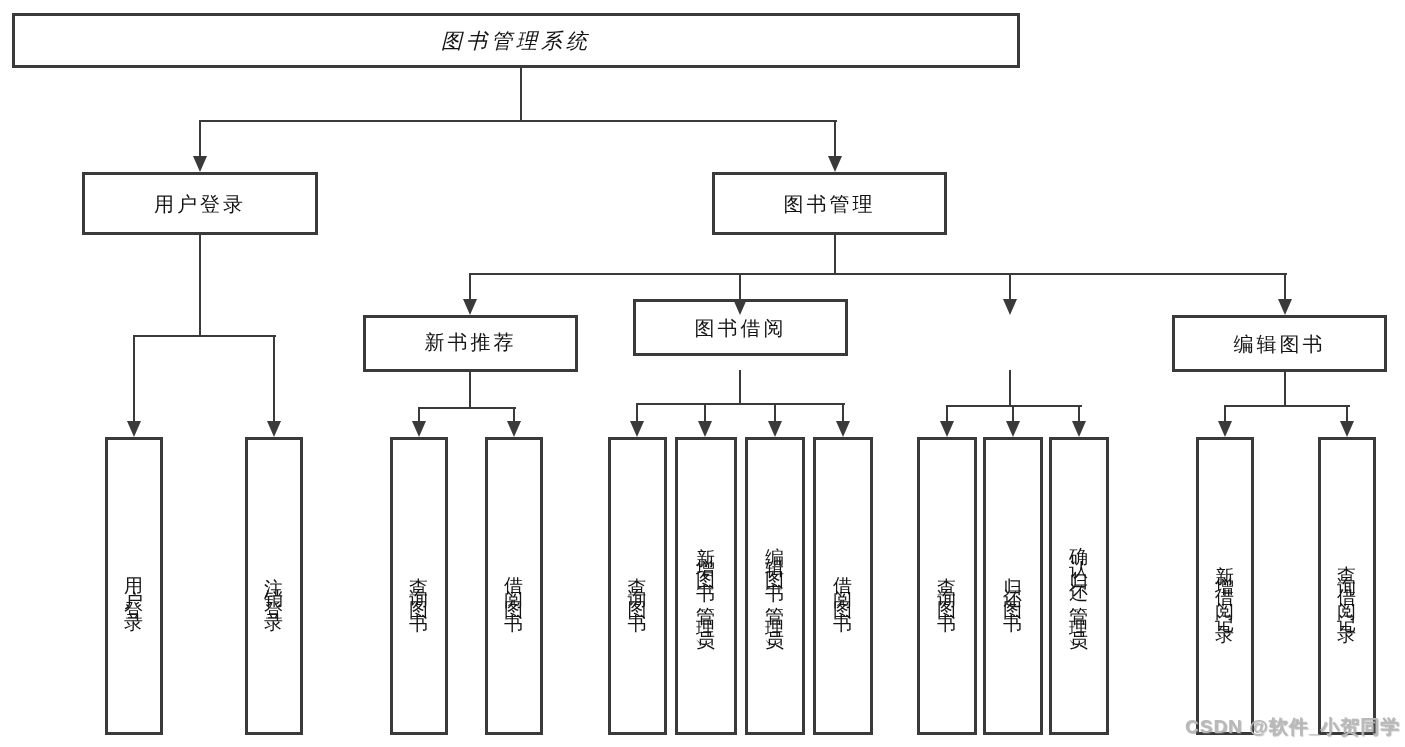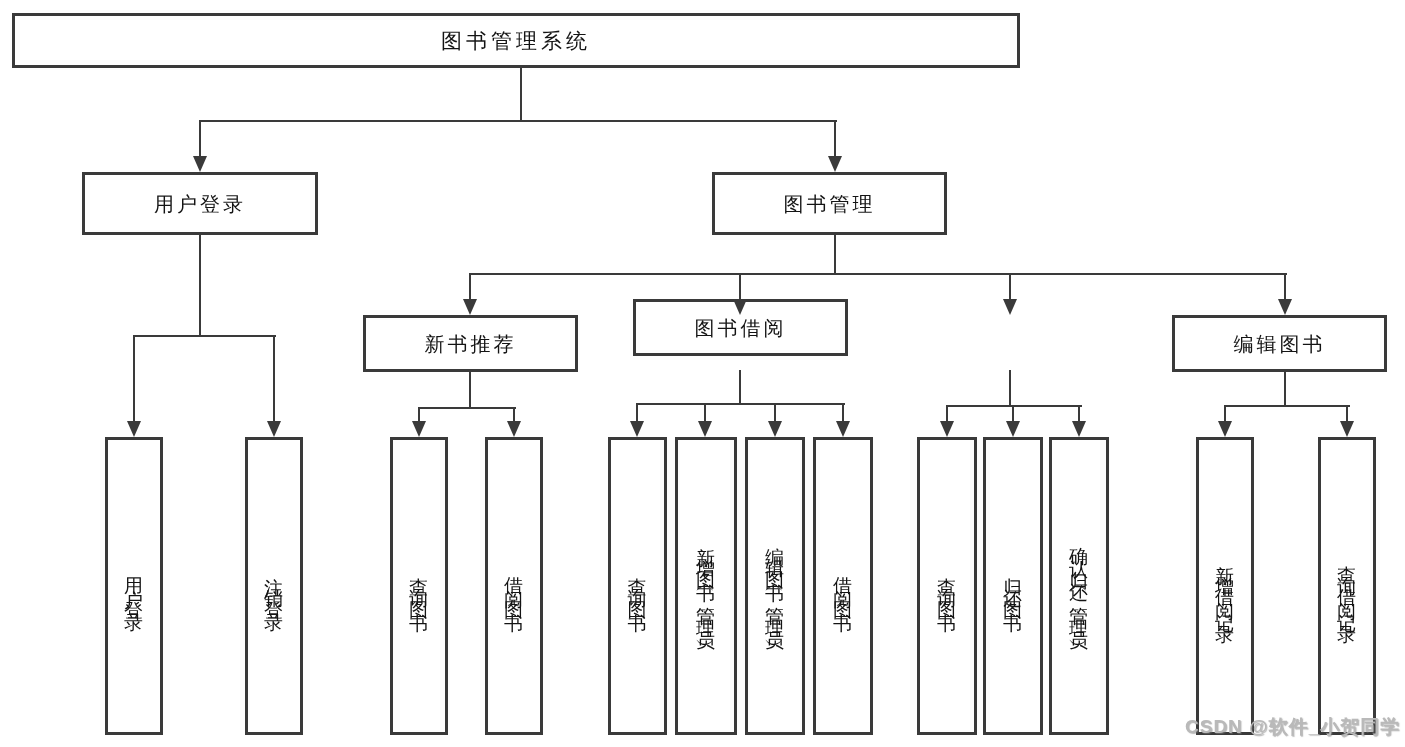--- a/index.html
+++ b/index.html
@@ -25,21 +25,21 @@
   .box{
     position:absolute;background:#fff;
     border:3px solid var(--line);
     box-sizing:border-box;
     display:flex;align-items:center;justify-content:center;
   }
   .hlabel{
     font-size:20px;letter-spacing:3px;color:var(--text);
     white-space:nowrap;line-height:1.2;
   }
-  .root-box .hlabel{font-size:21px;letter-spacing:4px;}
+  .root-box .hlabel{font-size:21px;letter-spacing:4px;font-style:italic;}
   .vlabel{
     writing-mode:vertical-rl;text-orientation:mixed;
     font-size:19px;letter-spacing:12px;line-height:1;
     color:var(--text);
   }
   .watermark{
     position:absolute;left:1185px;top:714px;
     font-size:19px;letter-spacing:1px;
     color:var(--wm);
     text-shadow:1px 1px 1px rgba(125,125,125,.55);
@@ -56,21 +56,21 @@
     <span class="hlabel">图书管理系统</span>
   </div>
 
   <div class="box" style="left:82px;top:172px;width:236px;height:63px;">
     <span class="hlabel">用户登录</span>
   </div>
   <div class="box" style="left:712px;top:172px;width:235px;height:63px;">
     <span class="hlabel">图书管理</span>
   </div>
 
-  <div class="box" style="left:363px;top:315px;width:215px;height:57px;">
+  <div class="box" style="left:363px;top:315px;width:215px;height:57px;font-family:Liberation Mono, monospace;">
     <span class="hlabel">新书推荐</span>
   </div>
   <div class="box" style="left:633px;top:299px;width:215px;height:57px;">
     <span class="hlabel">图书借阅</span>
   </div>
   <div class="box" style="left:1172px;top:315px;width:215px;height:57px;">
     <span class="hlabel">编辑图书</span>
   </div>
 
   <div class="box" style="left:105px;top:437px;width:58px;height:298px;">

